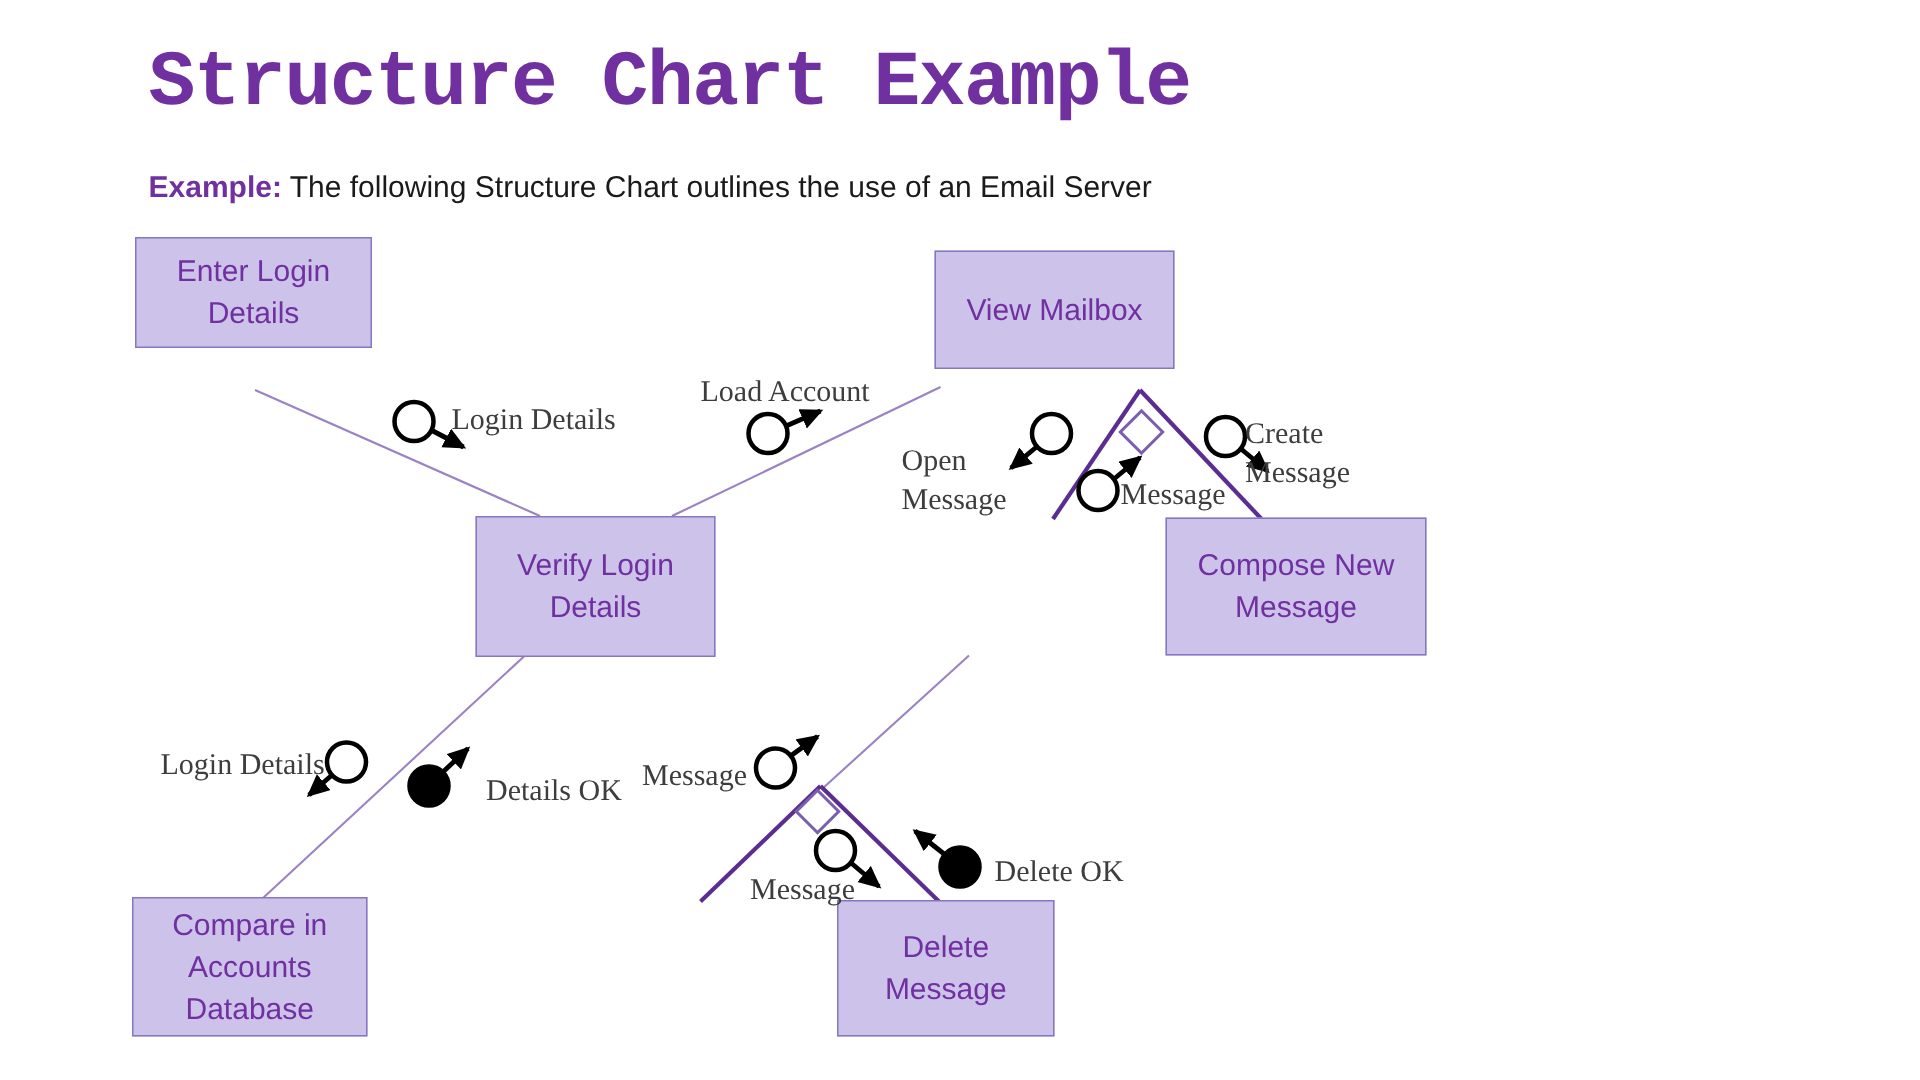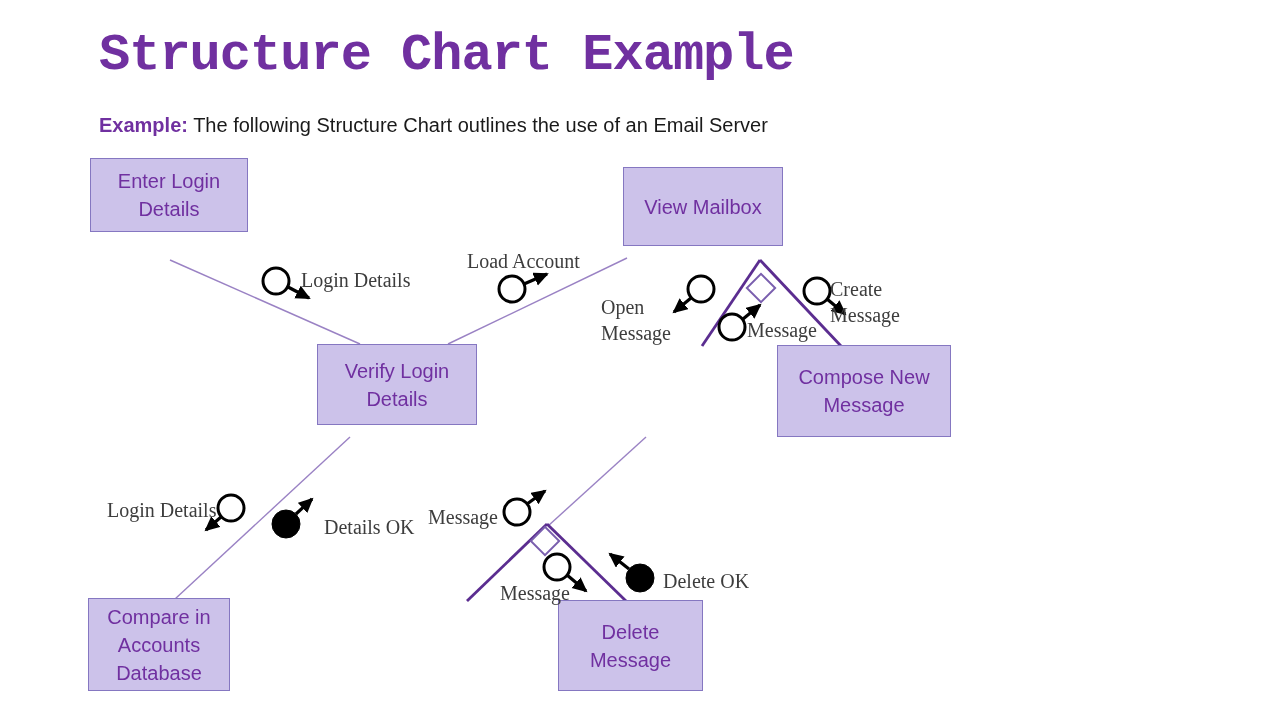--- a/index.html
+++ b/index.html
@@ -102,25 +102,25 @@
     </g>
     <g>
       <circle class="c-control" cx="640" cy="578" r="14"></circle>
       <line class="couple-line" x1="629" y1="569" x2="610" y2="554" marker-end="url(#ah)"></line>
     </g>
   </svg>
 
   <div class="module" style="left:90px;top:158px;width:158px;height:74px">Enter Login
 Details</div>
   <div class="module" style="left:623px;top:167px;width:160px;height:79px">View Mailbox</div>
-  <div class="module" style="left:317px;top:344px;width:160px;height:81px">Verify Login
+  <div class="module" style="left:317px;top:344px;width:160px;height:94px">Verify Login
 Details</div>
   <div class="module" style="left:777px;top:345px;width:174px;height:92px">Compose New
 Message</div>
-  <div class="module" style="left:88px;top:598px;width:142px;height:93px">Compare in
+  <div class="module" style="left:88px;top:598px;width:157px;height:93px">Compare in
 Accounts
 Database</div>
   <div class="module" style="left:558px;top:600px;width:145px;height:91px">Delete
 Message</div>
 
   <div class="flow-label" style="left:301px;top:267px">Login Details</div>
   <div class="flow-label" style="left:467px;top:248px">Load Account</div>
   <div class="flow-label" style="left:601px;top:294px">Open
 Message</div>
   <div class="flow-label" style="left:747px;top:317px">Message</div>

